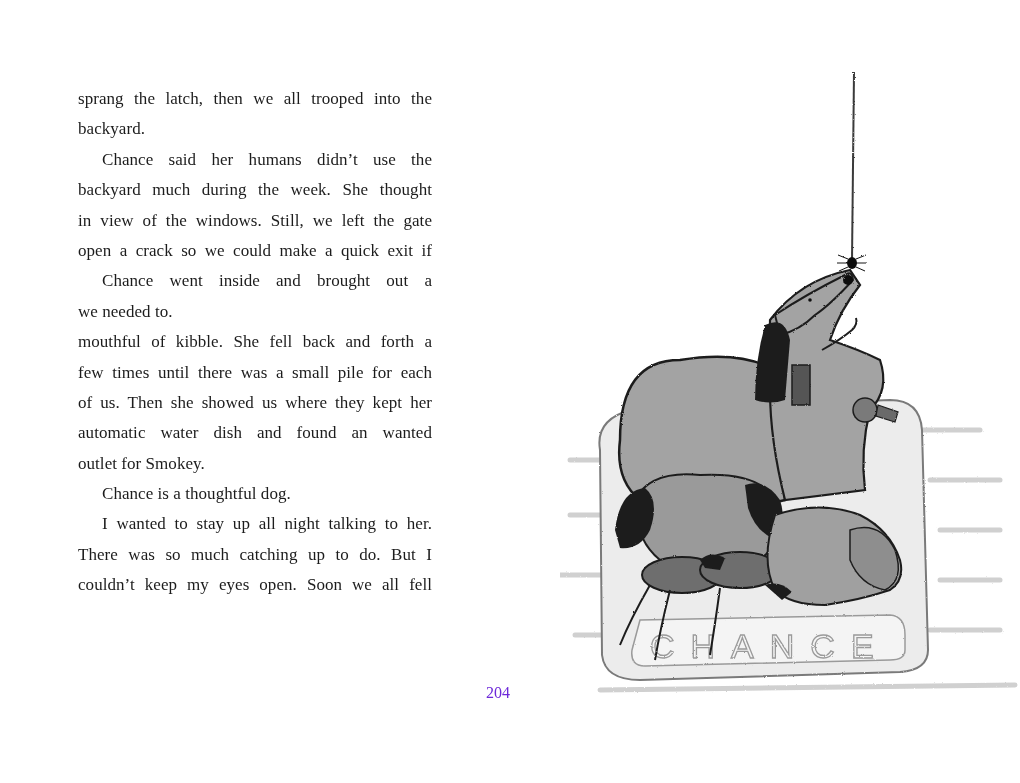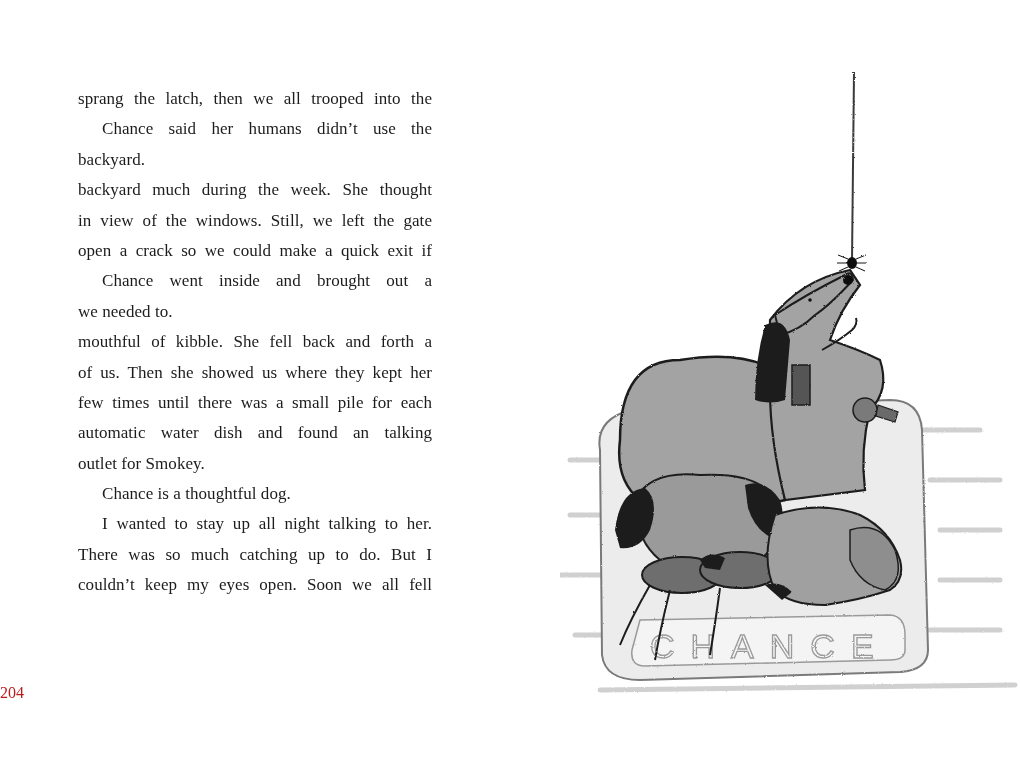--- a/index.html
+++ b/index.html
@@ -42,24 +42,24 @@
       text-align-last: left;
     }
     .line.indent {
       padding-left: 24px;
     }
     .page-number {
       position: absolute;
       left: 0;
       width: 510px;
       top: 684px;
-      text-align: left;
+      text-align: right;
       font-family: "Liberation Serif", "DejaVu Serif", serif;
       font-size: 16px;
-      color: #b91c1c;
+      color: #6d28d9;
     }
     .page-right {
       position: absolute;
       left: 510px;
       top: 0;
       width: 510px;
       height: 783px;
     }
     .illustration {
       position: absolute;
@@ -68,31 +68,31 @@
       width: 460px;
       height: 660px;
     }
   </style>
 </head>
 <body>
 
 <div class="page-left">
   <div class="text-block">
     <div class="line">sprang the latch, then we all trooped into the</div>
+    <div class="line last">backyard.</div>
     <div class="line indent">Chance said her humans didn’t use the</div>
-    <div class="line last">backyard.</div>
     <div class="line">backyard much during the week. She thought</div>
     <div class="line">in view of the windows. Still, we left the gate</div>
     <div class="line">open a crack so we could make a quick exit if</div>
     <div class="line indent">Chance went inside and brought out a</div>
     <div class="line last">we needed to.</div>
     <div class="line">mouthful of kibble. She fell back and forth a</div>
+    <div class="line">few times until there was a small pile for each</div>
     <div class="line">of us. Then she showed us where they kept her</div>
-    <div class="line">few times until there was a small pile for each</div>
-    <div class="line">automatic water dish and found an talking</div>
+    <div class="line">automatic water dish and found an wanted</div>
     <div class="line last">outlet for Smokey.</div>
     <div class="line indent last">Chance is a thoughtful dog.</div>
     <div class="line indent">I wanted to stay up all night talking to her.</div>
     <div class="line">There was so much catching up to do. But I</div>
     <div class="line">couldn’t keep my eyes open. Soon we all fell</div>
   </div>
   <div class="page-number">204</div>
 </div>
 
 <div class="page-right">

